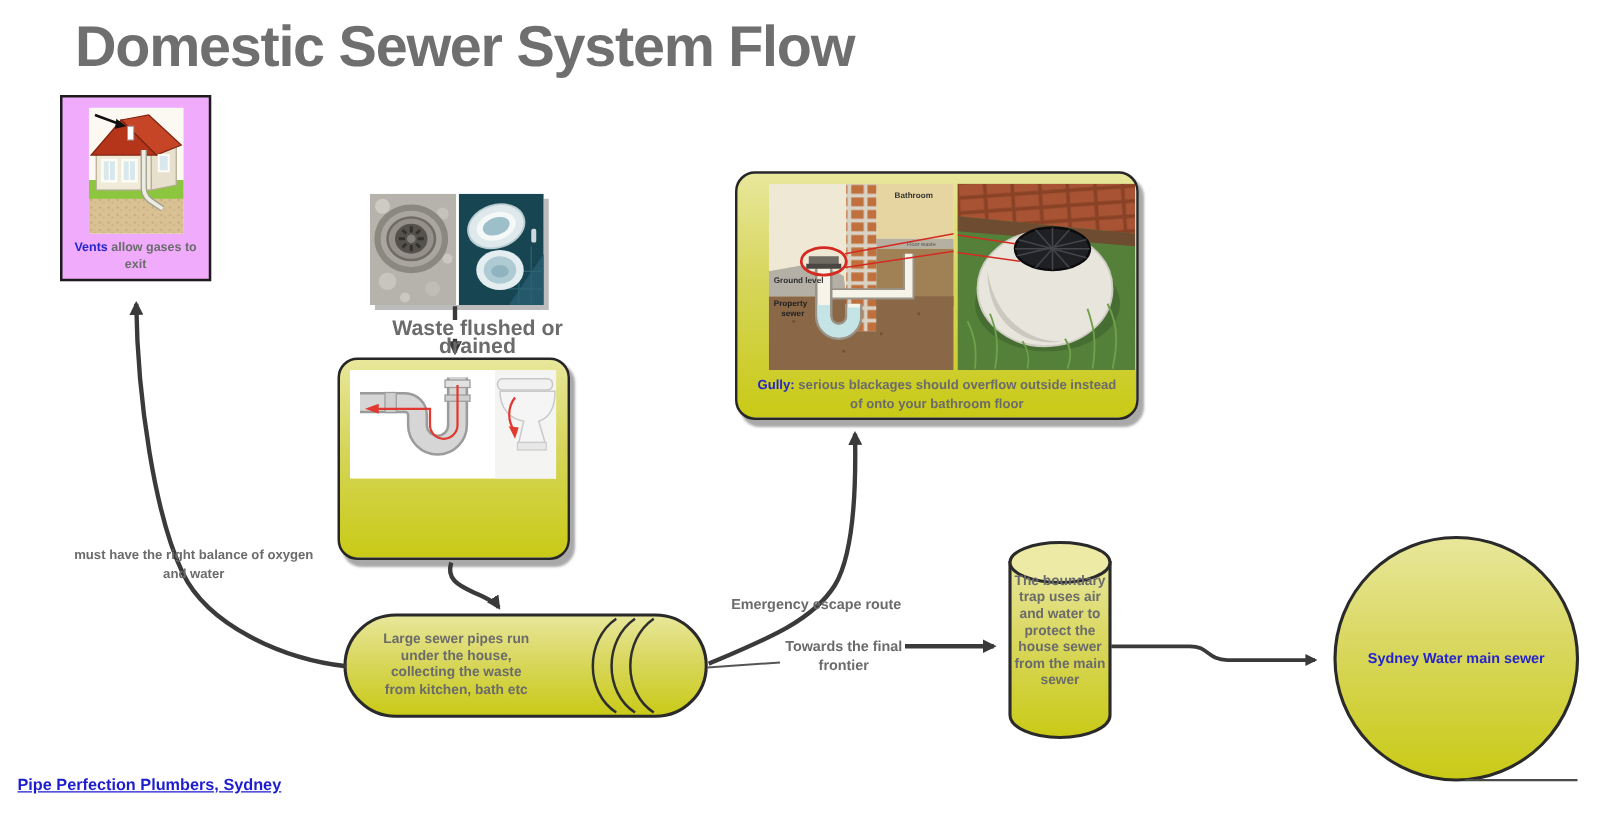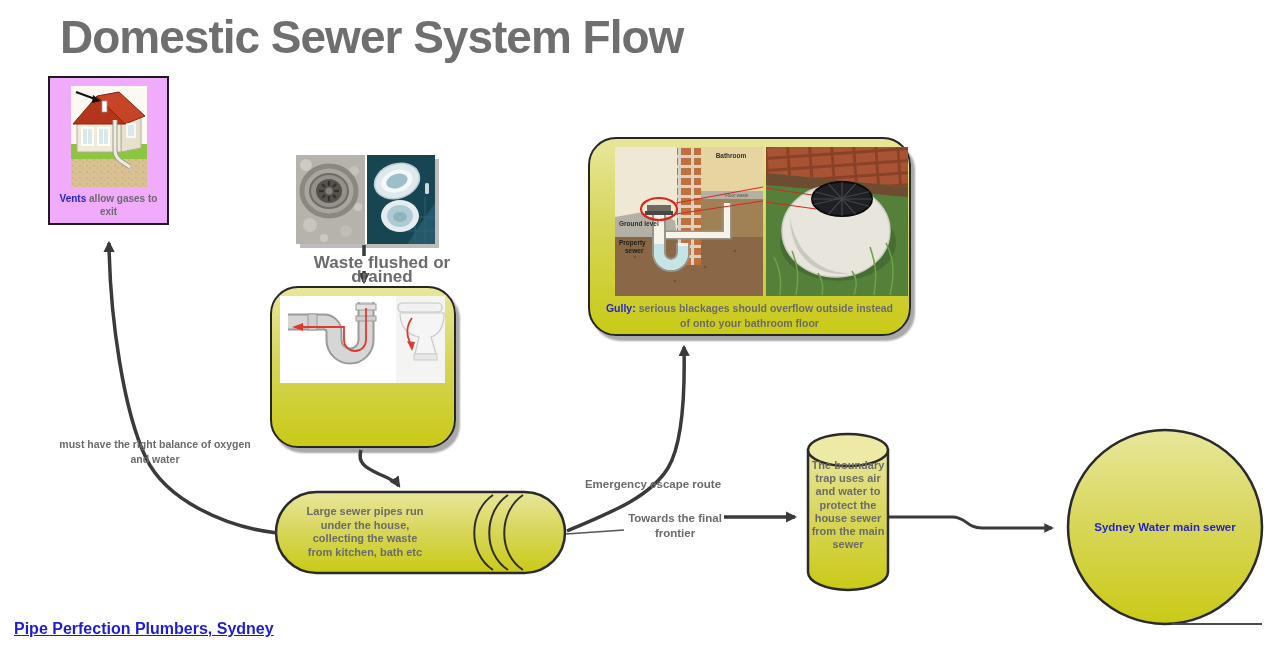--- a/index.html
+++ b/index.html
@@ -16,31 +16,31 @@
   .blue{color:#2424cc;}
   .ventbox{
     position:absolute;left:48px;top:76px;width:121px;height:149px;
     background:#f0abfc;border:2px solid #1c1c1c;box-sizing:border-box;z-index:2;
   }
   .ventbox .img{display:block;margin:8px auto 0 auto;}
   .ventbox .txt{position:absolute;left:2px;right:2px;top:114px;font-size:10px;font-weight:bold;
     color:#6b6b6b;text-align:center;line-height:13px;}
   .roundbox{
     position:absolute;background:linear-gradient(180deg,#e8e79b 0%,#d6d55a 45%,#c9ca16 100%);
-    border:2.5px solid #262626;border-radius:28px;box-sizing:border-box;
+    border:2.5px solid #262626;border-radius:16px;box-sizing:border-box;
     box-shadow:4px 5px 2px rgba(140,140,140,0.75);z-index:2;
   }
   .ubendbox{left:270px;top:286px;width:186px;height:162px;}
   .gullybox{left:588px;top:137px;width:323px;height:199px;}
   .boxtxt{position:absolute;left:0;right:0;text-align:center;font-weight:bold;color:#6b6b6b;
     font-size:10.5px;line-height:14.5px;}
   .imgshadow{box-shadow:4px 4px 0 #bcbcbc;}
   .wasteimgs{position:absolute;left:296px;top:155px;z-index:2;display:flex;gap:2px;background:#fff;}
   .link{
-    position:absolute;left:14px;top:620px;font-size:16px;font-weight:bold;
+    position:absolute;left:14px;top:620px;font-size:13px;font-weight:bold;
     color:#1d1dcf;text-decoration:underline;z-index:6;
   }
   svg text{font-family:"Liberation Sans",sans-serif;}
   #connectors{position:absolute;left:0;top:0;z-index:3;}
 </style>
 </head>
 <body>
 
 <div class="title">Domestic Sewer System Flow</div>
 

